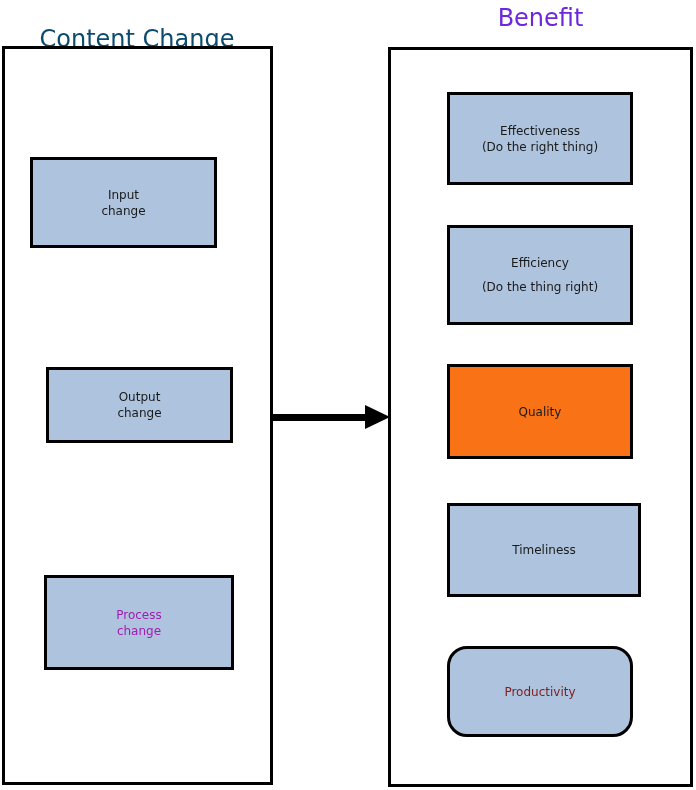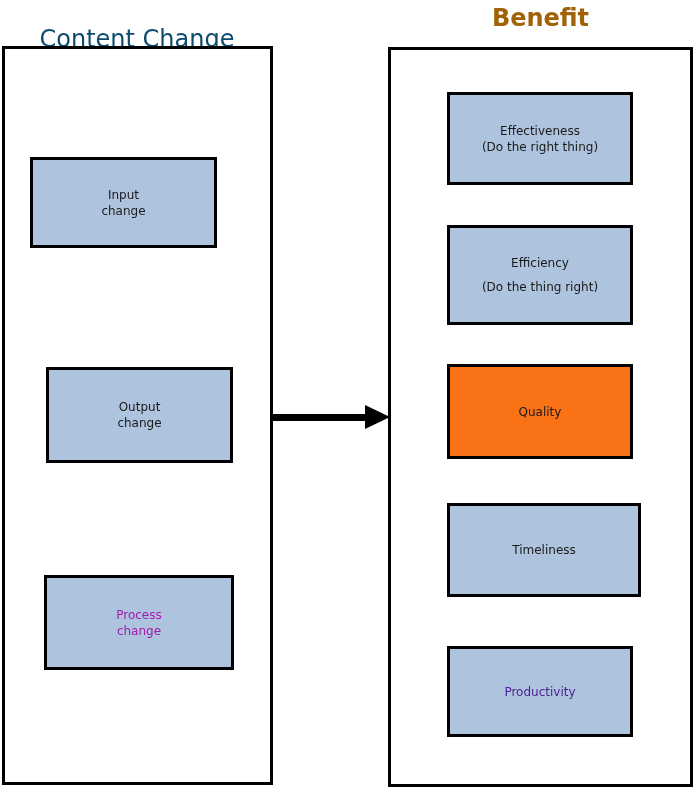--- a/index.html
+++ b/index.html
@@ -41,21 +41,21 @@
     flex-direction: column;
     align-items: center;
     justify-content: center;
     text-align: center;
     font-size: 12px;
     line-height: 16px;
     color: #1a1a1a;
   }
   
   .box.input   { left: 25px; top: 108px; width: 187px; height: 91px; }
-  .box.output  { left: 41px; top: 318px; width: 187px; height: 96px; }
+  .box.output  { left: 41px; top: 318px; width: 187px; height: 76px; }
   .box.process { left: 39px; top: 526px; width: 190px; height: 95px; }
   
   .box.effectiveness { left: 56px; top: 42px;  width: 186px; height: 93px; }
   .box.efficiency    { left: 56px; top: 175px; width: 186px; height: 100px; }
   .box.quality       { left: 56px; top: 314px; width: 186px; height: 95px; }
   .box.timeliness    { left: 56px; top: 453px; width: 194px; height: 94px; }
   .box.productivity  { left: 56px; top: 596px; width: 186px; height: 91px; }
   .arrow-shaft {
     position: absolute;
     left: 273px;
@@ -75,21 +75,21 @@
     border-left: 25px solid #000000;
   }
 </style>
 </head>
 <body style="background: rgb(255, 255, 255);">
 
 <div class="canvas">
 
   <div class="col-title left" style="color: #0c4a6e; margin-top: 23px;">Content Change</div>
 
-  <div class="col-title right" style="color: #a16207; font-weight: bold;">Benefit</div>
+  <div class="col-title right" style="color: #6d28d9;">Benefit</div>
 
   <div class="container left" style="border-color: rgb(0, 0, 0);">
     <div class="box input" style="background: rgb(174, 195, 221); border-color: rgb(0, 0, 0); color: rgb(26, 26, 26);">
       <span>Input</span>
       <span>change</span>
     </div>
     <div class="box output" style="background: rgb(174, 195, 221); border-color: rgb(0, 0, 0); color: rgb(26, 26, 26);">
       <span>Output</span>
       <span>change</span>
     </div>
@@ -112,19 +112,19 @@
       <span>(Do the thing right)</span>
     </div>
     <div class="box quality" style="background: #f97316; border-color: rgb(0, 0, 0); color: rgb(26, 26, 26);">
       <span>Quality</span>
       <span></span>
     </div>
     <div class="box timeliness" style="background: rgb(174, 195, 221); border-color: rgb(0, 0, 0); color: rgb(26, 26, 26);">
       <span>Timeliness</span>
       <span></span>
     </div>
-    <div class="box productivity" style="background: rgb(174, 195, 221); border-color: rgb(0, 0, 0); color: #4c1d95;">
+    <div class="box productivity" style="background: rgb(174, 195, 221); border-color: rgb(0, 0, 0); color: #7f1d1d; border-radius: 20px;">
       <span>Productivity</span>
       <span></span>
     </div>
   </div>
 
 </div>
 
 </body></html>

